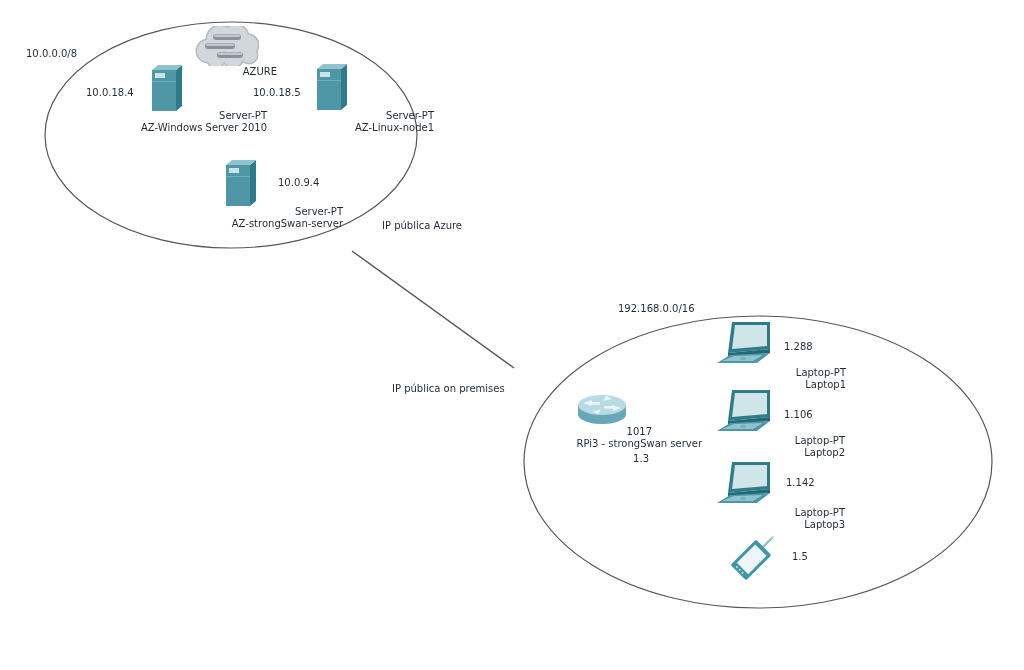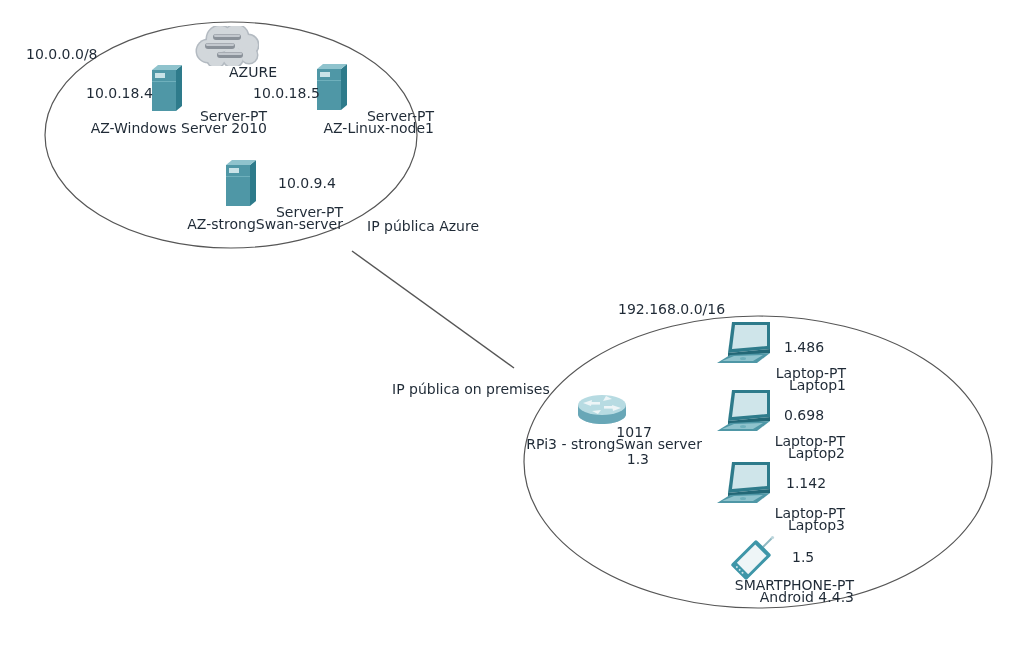--- a/index.html
+++ b/index.html
@@ -3,21 +3,21 @@
 <meta charset="utf-8">
 <style>
   html,body{margin:0;padding:0;background:#ffffff;}
   .canvas{
     position:relative;width:1024px;height:670px;background:#ffffff;
     font-family:"DejaVu Sans","Liberation Sans",sans-serif;
     overflow:hidden;
   }
   .bg-shapes{position:absolute;left:0;top:0;width:1024px;height:670px;}
   .lbl{
-    position:absolute;font-size:14px;line-height:12px;color:#1f2a36;
+    position:absolute;font-size:10px;line-height:12px;color:#1f2a36;
     white-space:nowrap;
   }
   .center{text-align:right;white-space:normal;}
   .center div{white-space:nowrap;}
   .right{text-align:left;}
   .icon{position:absolute;}
   .icon svg{display:block;}
 </style>
 </head>
 <body>
@@ -102,21 +102,21 @@
       <rect x="3" y="8" width="10" height="5" fill="#c9e3e8"></rect>
       <rect x="0" y="16" width="24" height="1" fill="#6fb0bc"></rect>
     </svg>
   </div>
   <div class="lbl" style="left:278px;top:177px">10.0.9.4</div>
   <div class="lbl center" style="left:143px;top:206px;width:200px">
     <div>Server-PT</div>
     <div>AZ-strongSwan-server</div>
   </div>
 
-  <div class="lbl" style="left:367px;top:220px">IP pública Azure</div>
+  <div class="lbl" style="left:382px;top:220px">IP pública Azure</div>
 
   <div class="lbl" style="left:392px;top:383px">IP pública on premises</div>
   <div class="lbl" style="left:618px;top:303px">192.168.0.0/16</div>
 
   <div class="icon" style="left:578px;top:393px">
     <svg width="48" height="36" viewBox="0 0 48 36">
       <path d="M0,12 L0,21 C0,26.5 10.7,31 24,31 C37.3,31 48,26.5 48,21 L48,12 Z" fill="#5e9fb0"></path>
       <path d="M0,14 L0,21 C0,26.5 10.7,31 24,31 C37.3,31 48,26.5 48,21 L48,14 Z" fill="#6fadbc" opacity="0.6"></path>
       <ellipse cx="24" cy="12" rx="24" ry="10" fill="#b7dbe2"></ellipse>
       <g fill="#edf5f7">
@@ -136,37 +136,37 @@
   <div class="icon" style="left:717px;top:322px">
     <svg width="56" height="46" viewBox="0 0 56 46">
       <polygon points="15,0 53,0 53,27 11,31" fill="#2e7b8b"></polygon>
       <polygon points="18,3 50,3 50,24 15,27" fill="#cfe5ea"></polygon>
       <polygon points="11,31 53,27 53,31 11,35" fill="#236877"></polygon>
       <polygon points="0,41 40,41 53,31 13,33" fill="#4f97a6"></polygon>
       <polygon points="5,39 36,39 46,33 17,34" fill="#8fc3cd"></polygon>
       <ellipse cx="26" cy="36.5" rx="3" ry="1.5" fill="#6fb0bc"></ellipse>
     </svg>
   </div>
-  <div class="lbl" style="left:784px;top:341px">1.486</div>
+  <div class="lbl" style="left:784px;top:341px">1.288</div>
   <div class="lbl center" style="left:646px;top:367px;width:200px">
     <div>Laptop-PT</div>
     <div>Laptop1</div>
   </div>
 
   <div class="icon" style="left:717px;top:390px">
     <svg width="56" height="46" viewBox="0 0 56 46">
       <polygon points="15,0 53,0 53,27 11,31" fill="#2e7b8b"></polygon>
       <polygon points="18,3 50,3 50,24 15,27" fill="#cfe5ea"></polygon>
       <polygon points="11,31 53,27 53,31 11,35" fill="#236877"></polygon>
       <polygon points="0,41 40,41 53,31 13,33" fill="#4f97a6"></polygon>
       <polygon points="5,39 36,39 46,33 17,34" fill="#8fc3cd"></polygon>
       <ellipse cx="26" cy="36.5" rx="3" ry="1.5" fill="#6fb0bc"></ellipse>
     </svg>
   </div>
-  <div class="lbl" style="left:784px;top:409px">0.698</div>
+  <div class="lbl" style="left:784px;top:409px">1.106</div>
   <div class="lbl center" style="left:645px;top:435px;width:200px">
     <div>Laptop-PT</div>
     <div>Laptop2</div>
   </div>
 
   <div class="icon" style="left:717px;top:462px">
     <svg width="56" height="46" viewBox="0 0 56 46">
       <polygon points="15,0 53,0 53,27 11,31" fill="#2e7b8b"></polygon>
       <polygon points="18,3 50,3 50,24 15,27" fill="#cfe5ea"></polygon>
       <polygon points="11,31 53,27 53,31 11,35" fill="#236877"></polygon>
@@ -188,18 +188,14 @@
       <g transform="rotate(45 24 26)">
         <rect x="13" y="8" width="22" height="36" rx="2" fill="#3e96a8"></rect>
         <rect x="16" y="12" width="16" height="26" fill="#eef5f7"></rect>
         <circle cx="19" cy="41" r="1" fill="#cfe5ea"></circle>
         <circle cx="23" cy="41" r="1" fill="#cfe5ea"></circle>
         <circle cx="27" cy="41" r="1" fill="#cfe5ea"></circle>
       </g>
     </svg>
   </div>
   <div class="lbl" style="left:792px;top:551px">1.5</div>
-  <div class="lbl center" style="left:654px;top:579px;width:200px">
-    <div>SMARTPHONE-PT</div>
-    <div>Android 4.4.3</div>
-  </div>
 
 </div>
 
 </body></html>

